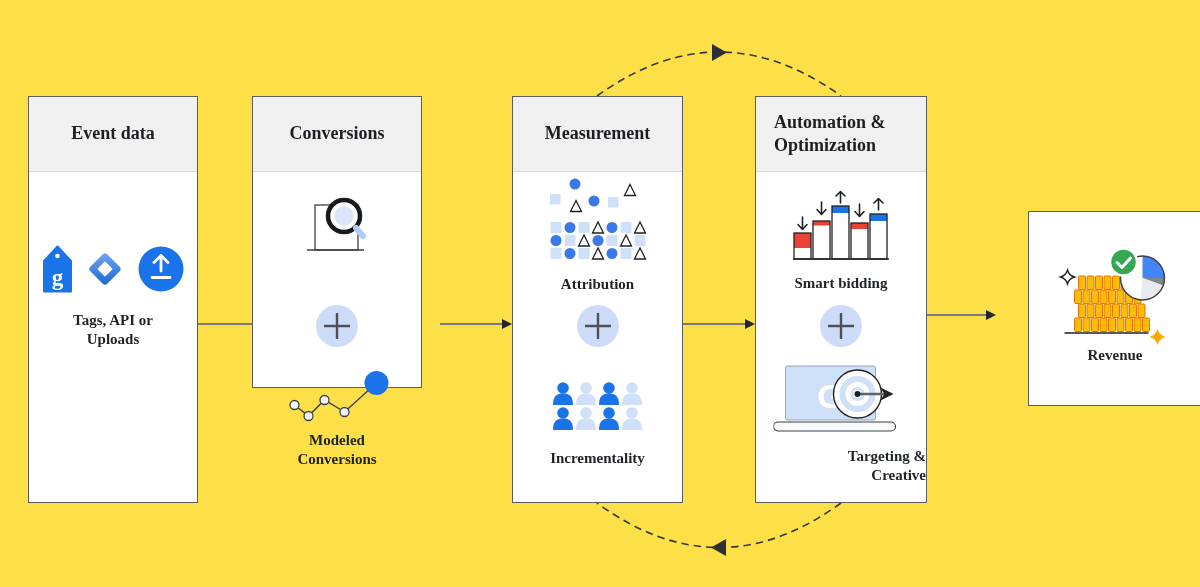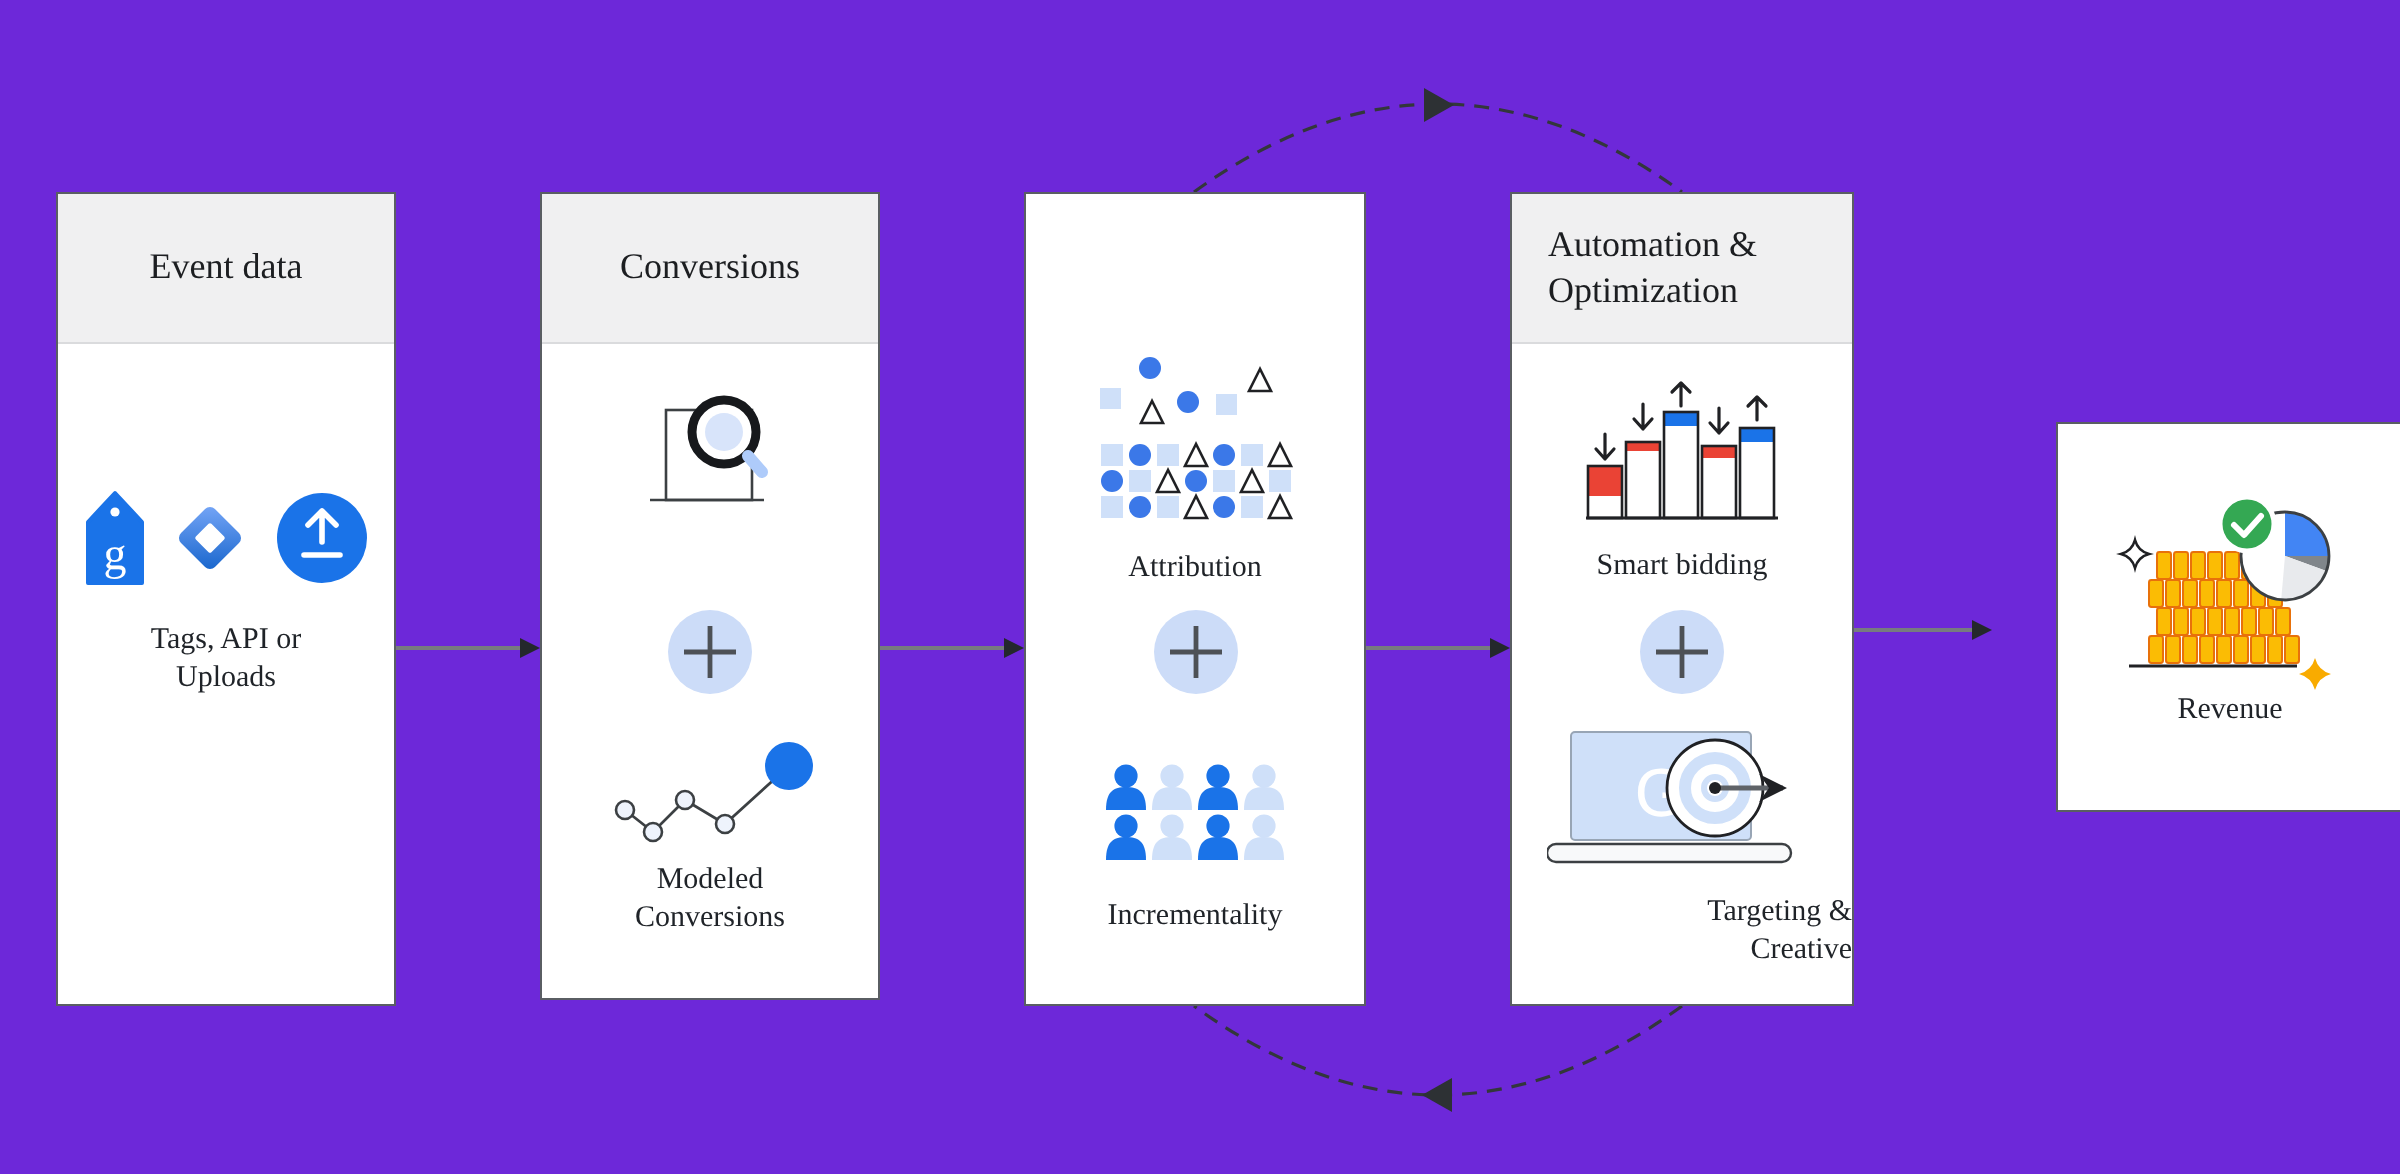--- a/index.html
+++ b/index.html
@@ -1,33 +1,33 @@
 <!DOCTYPE html>
 <html><head>
 <meta charset="utf-8">
 <style>
   html,body{margin:0;padding:0;background:#fff;}
-  #stage{position:relative;width:1200px;height:587px;background:#6d28d9;overflow:hidden;
-         font-family:"Liberation Serif","DejaVu Serif",serif;color:#202124;}
+  #stage{position:relative;width:1200px;height:587px;background:#fde047;overflow:hidden;
+         font-family:"Liberation Serif","DejaVu Serif",serif;color:#202124;font-weight:bold;}
   .card{position:absolute;background:#fff;border:1.5px solid #5a5e63;box-sizing:border-box;}
   .card-header{position:absolute;top:0;left:0;right:0;height:75px;background:#f0f0f1;
                border-bottom:1px solid #dadbdd;display:flex;align-items:center;justify-content:center;
                box-sizing:border-box;}
   .card-header span{display:inline-block;max-width:134px;text-align:left;font-size:18px;line-height:1.3;color:#1c1e21;}
   .item-label{position:absolute;left:0;right:0;text-align:center;font-size:15px;line-height:1.25;color:#1f2328;}
   .item-label .inner{display:inline-block;}
   .w96 .inner{max-width:96px;} .w100 .inner{max-width:100px;}
   .icon-wrap{position:absolute;left:50%;transform:translateX(-50%);}
   .plus-badge{position:absolute;left:50%;transform:translateX(-50%);top:208px;width:42px;height:42px;
               border-radius:50%;background:#ccdcf8;display:flex;align-items:center;justify-content:center;}
   .arrow{position:absolute;height:0;border-top:2px solid #777b80;}
   .arrow::after{content:"";position:absolute;right:-10px;top:-6.5px;width:0;height:0;
                 border-left:10px solid #24282c;border-top:5.5px solid transparent;border-bottom:5.5px solid transparent;}
   .c1{left:28px;top:96px;width:170px;height:407px;}
-  .c2{left:270px;top:96px;width:170px;height:404px;}
+  .c2{left:252px;top:96px;width:170px;height:292px;}
   .c3{left:512px;top:96px;width:171px;height:407px;}
   .c4{left:755px;top:96px;width:172px;height:407px;}
   .c5{left:996px;top:211px;width:174px;height:195px;margin-left:32px;}
   svg{display:block;}
 </style>
 </head>
 <body>
 
 <div id="stage">
 
@@ -102,20 +102,23 @@
         <circle cx="60" cy="45" r="4.5" fill="#eef3fc" stroke="#3c4043" stroke-width="1.3"></circle>
         <circle cx="92" cy="16" r="12" fill="#1a73e8"></circle>
       </svg>
     </div>
     <div class="item-label w96" style="top:334px;">
       <span class="inner">Modeled Conversions</span>
     </div>
   </section>
 
   <section class="card c3">
+    <header class="card-header">
+      <span>Measurement</span>
+    </header>
     <div class="icon-wrap" style="top:78px;">
       <svg width="104" height="85" viewBox="0 0 104 85">
         <circle cx="29" cy="9" r="5.5" fill="#3b78e8"></circle>
         <polygon points="84,9.5 78.5,20.5 89.5,20.5" fill="#fff" stroke="#202124" stroke-width="1.3"></polygon>
         <rect x="4" y="19" width="10.5" height="10.5" fill="#cfe0f9"></rect>
         <polygon points="30,25.5 24.5,36.5 35.5,36.5" fill="#fff" stroke="#202124" stroke-width="1.3"></polygon>
         <circle cx="48" cy="26" r="5.5" fill="#3b78e8"></circle>
         <rect x="62" y="22" width="10.5" height="10.5" fill="#cfe0f9"></rect>
         <rect x="4.5" y="47" width="11" height="11" fill="#cfe0f9"></rect>
         <circle cx="24" cy="52.5" r="5.5" fill="#3b78e8"></circle>

